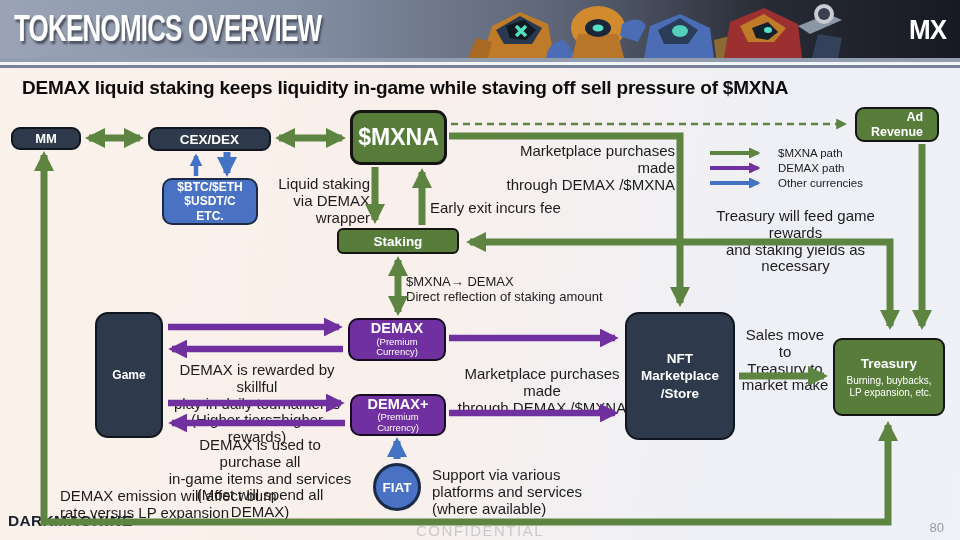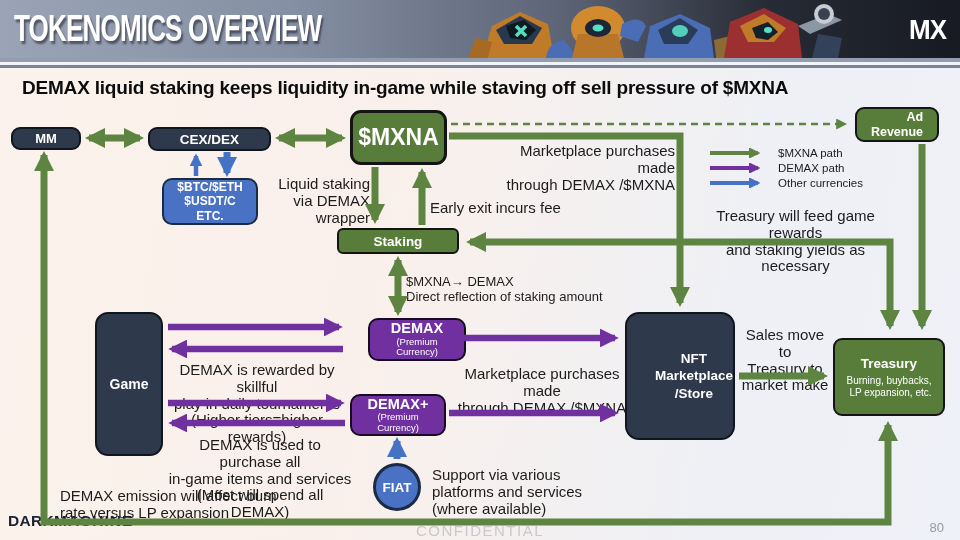--- a/index.html
+++ b/index.html
@@ -29,29 +29,29 @@
   .purple{background:#7030a0;border:2px solid #170b22;border-radius:10px;}
   .blue{background:#4a72c4;border:2px solid #1b2a45;border-radius:10px;}
   .pre{white-space:pre-line;}
   #n-mm{left:11px;top:127px;width:70px;height:23px;font-size:13px;font-weight:bold;}
   #n-cex{left:148px;top:127px;width:123px;height:24px;font-size:13.5px;font-weight:bold;}
   #n-mxna{left:350px;top:110px;width:97px;height:55px;font-size:23px;font-weight:bold;
     border-width:3px;border-radius:11px;}
   #n-btc{left:162px;top:178px;width:96px;height:47px;font-size:12px;font-weight:bold;line-height:1.18;}
   #n-staking{left:337px;top:228px;width:122px;height:26px;font-size:13.5px;font-weight:bold;border-radius:6px;}
   #n-adrev{left:855px;top:107px;width:84px;height:35px;font-size:12.5px;font-weight:bold;line-height:1.15;}
-  #n-game{left:95px;top:312px;width:68px;height:144px;font-size:14px;font-weight:bold;border-radius:13px;}
-  #n-demax{left:368px;top:318px;width:98px;height:43px;}
+  #n-game{left:95px;top:312px;width:68px;height:126px;font-size:12px;font-weight:bold;border-radius:13px;}
+  #n-demax{left:348px;top:318px;width:98px;height:43px;}
   #n-demaxp{left:350px;top:394px;width:96px;height:42px;}
   .cur-title{font-size:14.5px;font-weight:bold;line-height:1;}
   .cur-sub{font-size:9.5px;line-height:1.1;margin-top:1px;}
   #n-fiat{left:373px;top:463px;width:48px;height:48px;border-radius:50%;border-width:3px;
     font-size:13.5px;font-weight:bold;}
   #n-nft{left:625px;top:312px;width:110px;height:128px;font-size:13.5px;font-weight:bold;
-    line-height:1.3;border-radius:14px;align-items:flex-end;}
+    line-height:1.3;border-radius:14px;}
   #n-treasury{left:833px;top:338px;width:112px;height:78px;}
   #n-treasury .t-title{font-size:13.5px;font-weight:bold;margin-bottom:4px;}
   #n-treasury .t-sub{font-size:10px;line-height:1.15;}
   
   .ann{position:absolute;font-size:15px;color:#1c1c1c;line-height:1.12;z-index:2;}
   .tc{text-align:center;} .tr{text-align:right;}
   #a-liquid{left:278px;top:176px;width:92px;}
   #a-early{left:430px;top:200px;}
   #a-mkt-top{left:490px;top:143px;width:185px;}
   #a-feed{left:693px;top:208px;width:205px;}

